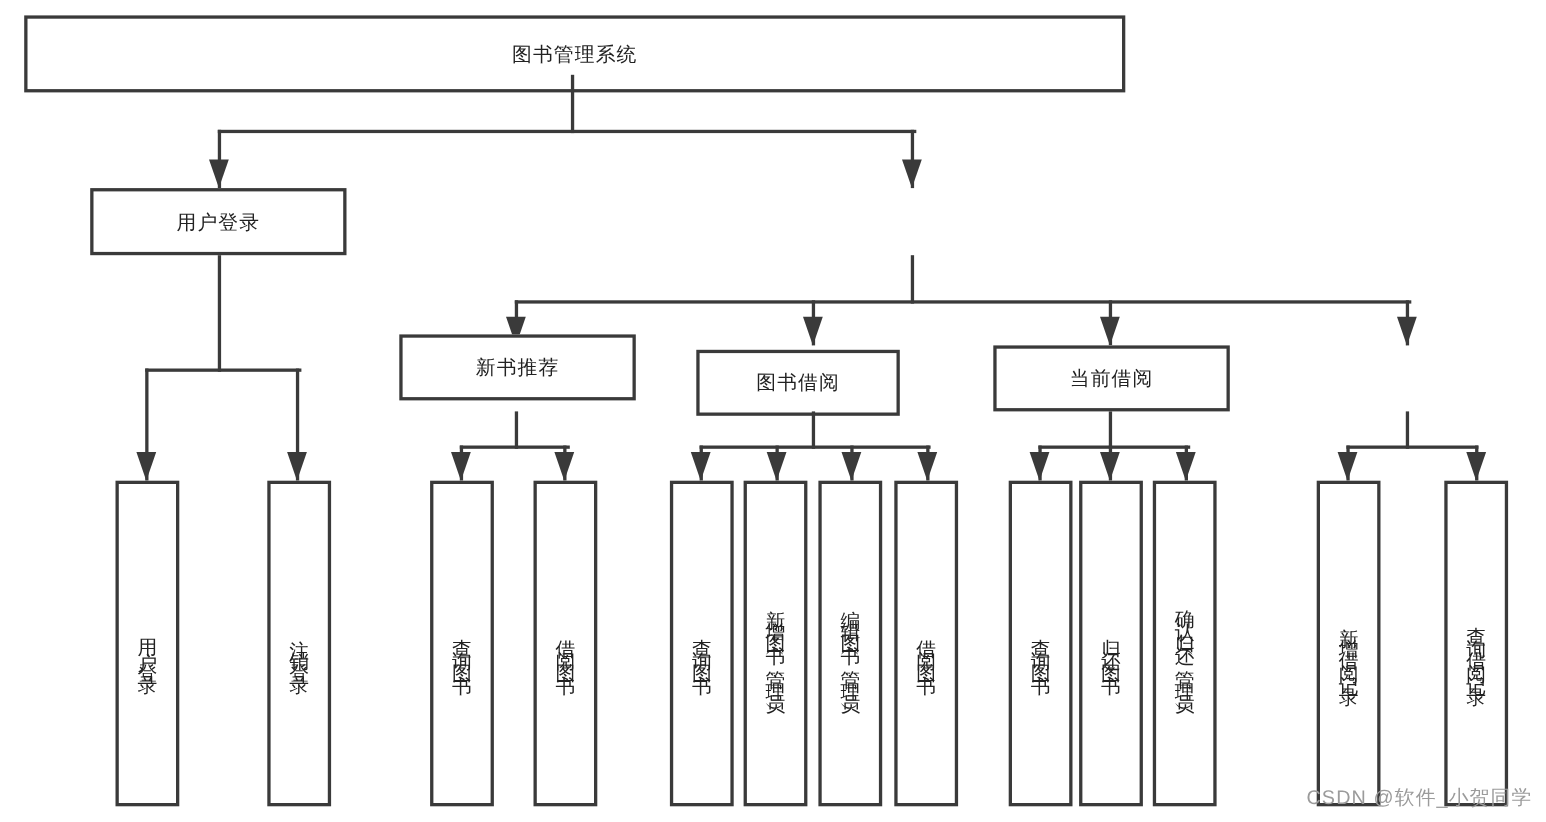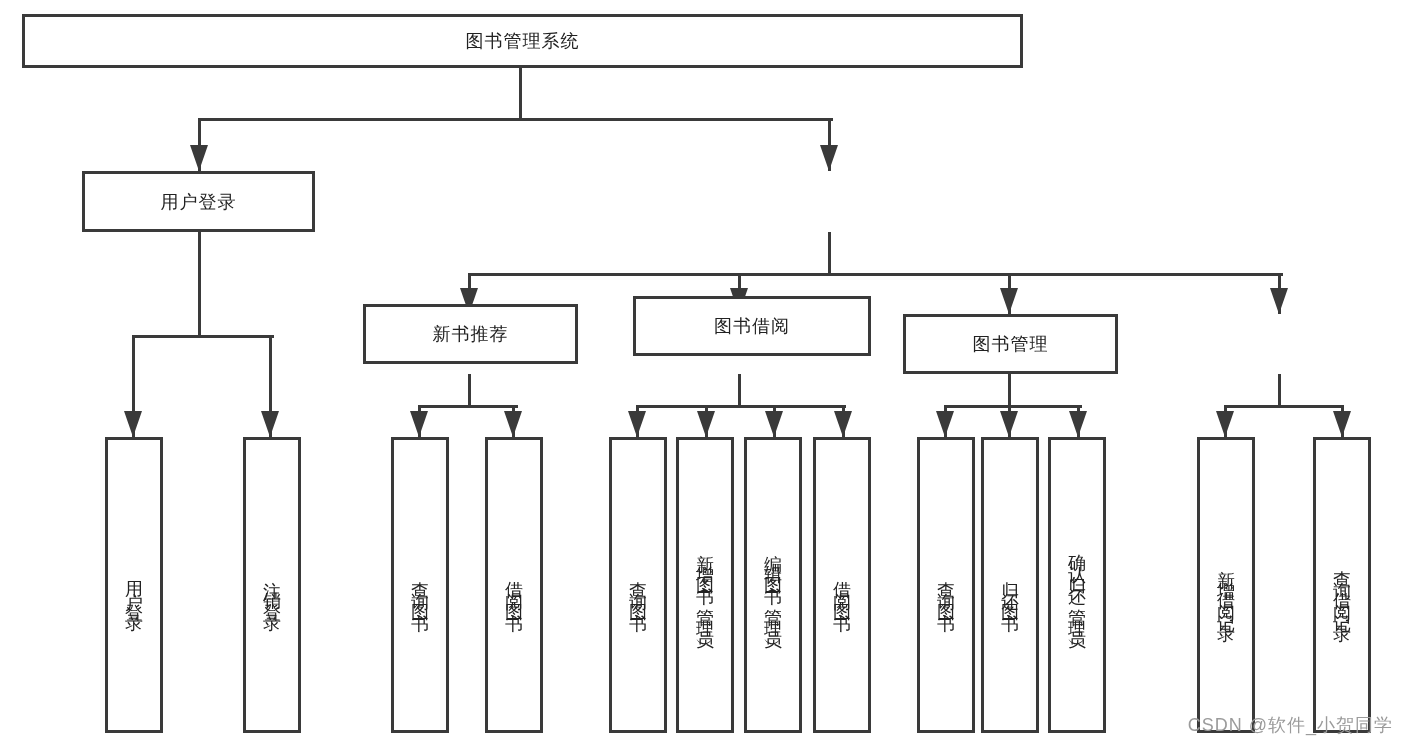--- a/index.html
+++ b/index.html
@@ -25,21 +25,21 @@
   .watermark {
     position:absolute; top:713px; right:12px; font-size:18px;
     color:#9b9b9b; letter-spacing:1px; white-space:nowrap;
   }
 </style>
 </head>
 <body>
 
 <div id="canvas">
 
-  <div class="box" style="left:22px; top:14px; width:1001px; height:54px;">图书管理系统</div>
+  <div class="box" style="left:22px; top:14px; width:1001px; height:70px;">图书管理系统</div>
 
   <div class="vline" style="left:519px; top:68px; width:3px; height:53px;"></div>
   <div class="hline" style="left:198px; top:118px; width:635px; height:3px;"></div>
   <div class="vline" style="left:198px; top:118px; width:3px; height:53px;"></div>
   <div class="vline" style="left:828px; top:118px; width:3px; height:53px;"></div>
   <div class="arrow" style="left:190px; top:145px;"></div>
   <div class="arrow" style="left:820px; top:145px;"></div>
 
   <div class="box" style="left:82px; top:171px; width:233px; height:61px;">用户登录</div>
 
@@ -55,22 +55,22 @@
   <div class="vline" style="left:468px; top:273px; width:3px; height:41px;"></div>
   <div class="vline" style="left:738px; top:273px; width:3px; height:41px;"></div>
   <div class="vline" style="left:1008px; top:273px; width:3px; height:41px;"></div>
   <div class="vline" style="left:1278px; top:273px; width:3px; height:41px;"></div>
   <div class="arrow" style="left:460px; top:288px;"></div>
   <div class="arrow" style="left:730px; top:288px;"></div>
   <div class="arrow" style="left:1000px; top:288px;"></div>
   <div class="arrow" style="left:1270px; top:288px;"></div>
 
   <div class="box" style="left:363px; top:304px; width:215px; height:60px;">新书推荐</div>
-  <div class="box" style="left:633px; top:296px; width:238px; height:60px;font-family:Liberation Serif, serif;">图书借阅</div>
-  <div class="box" style="left:903px; top:314px; width:215px; height:60px;">图书管理</div>
+  <div class="box" style="left:633px; top:318px; width:185px; height:60px;font-family:Liberation Serif, serif;">图书借阅</div>
+  <div class="box" style="left:903px; top:314px; width:215px; height:60px;">当前借阅</div>
 
   <div class="vline" style="left:468px; top:374px; width:3px; height:34px;"></div>
   <div class="hline" style="left:418px; top:405px; width:100px; height:3px;"></div>
   <div class="vline" style="left:418px; top:405px; width:3px; height:32px;"></div>
   <div class="vline" style="left:512px; top:405px; width:3px; height:32px;"></div>
   <div class="arrow" style="left:410px; top:411px;"></div>
   <div class="arrow" style="left:504px; top:411px;"></div>
 
   <div class="vline" style="left:738px; top:374px; width:3px; height:34px;"></div>
   <div class="hline" style="left:636px; top:405px; width:210px; height:3px;"></div>

